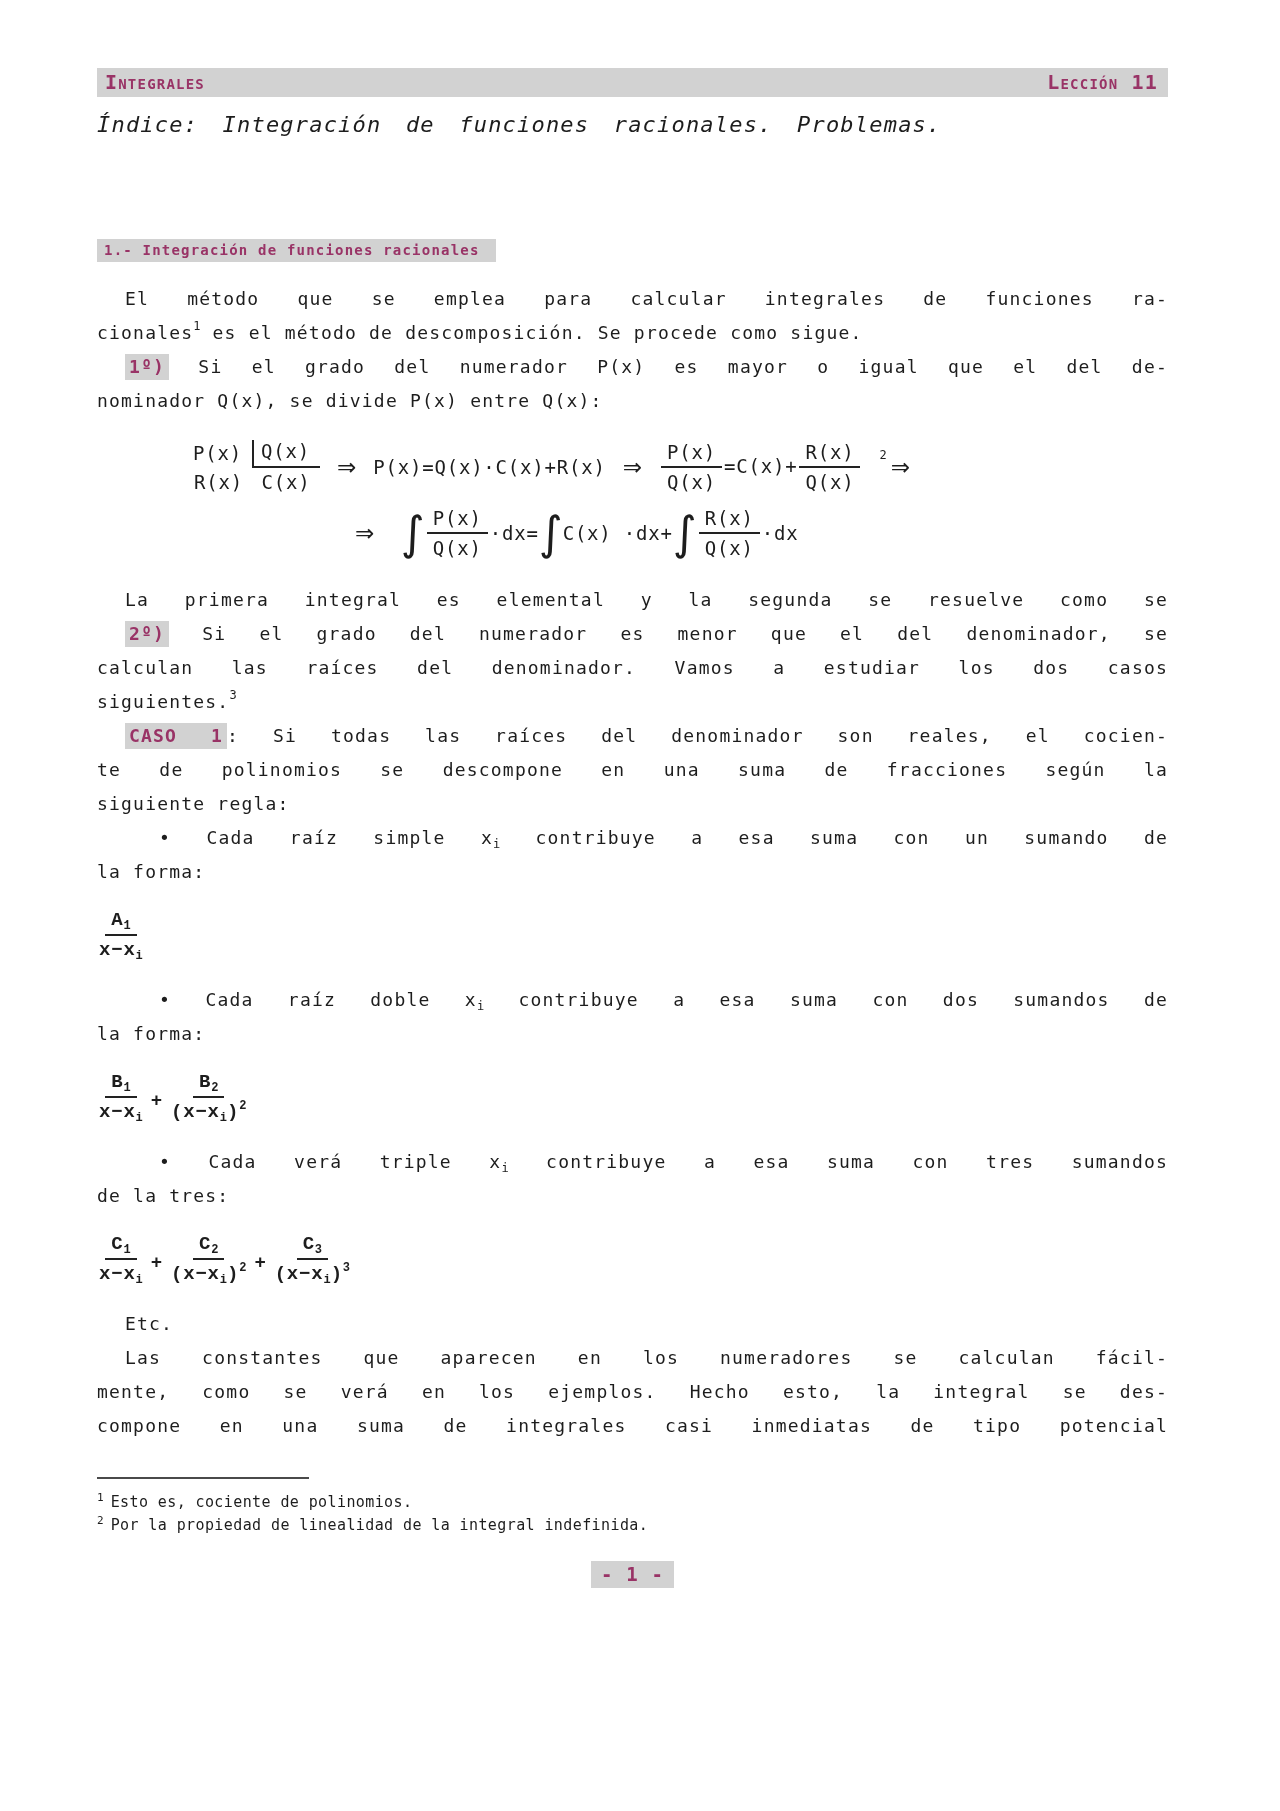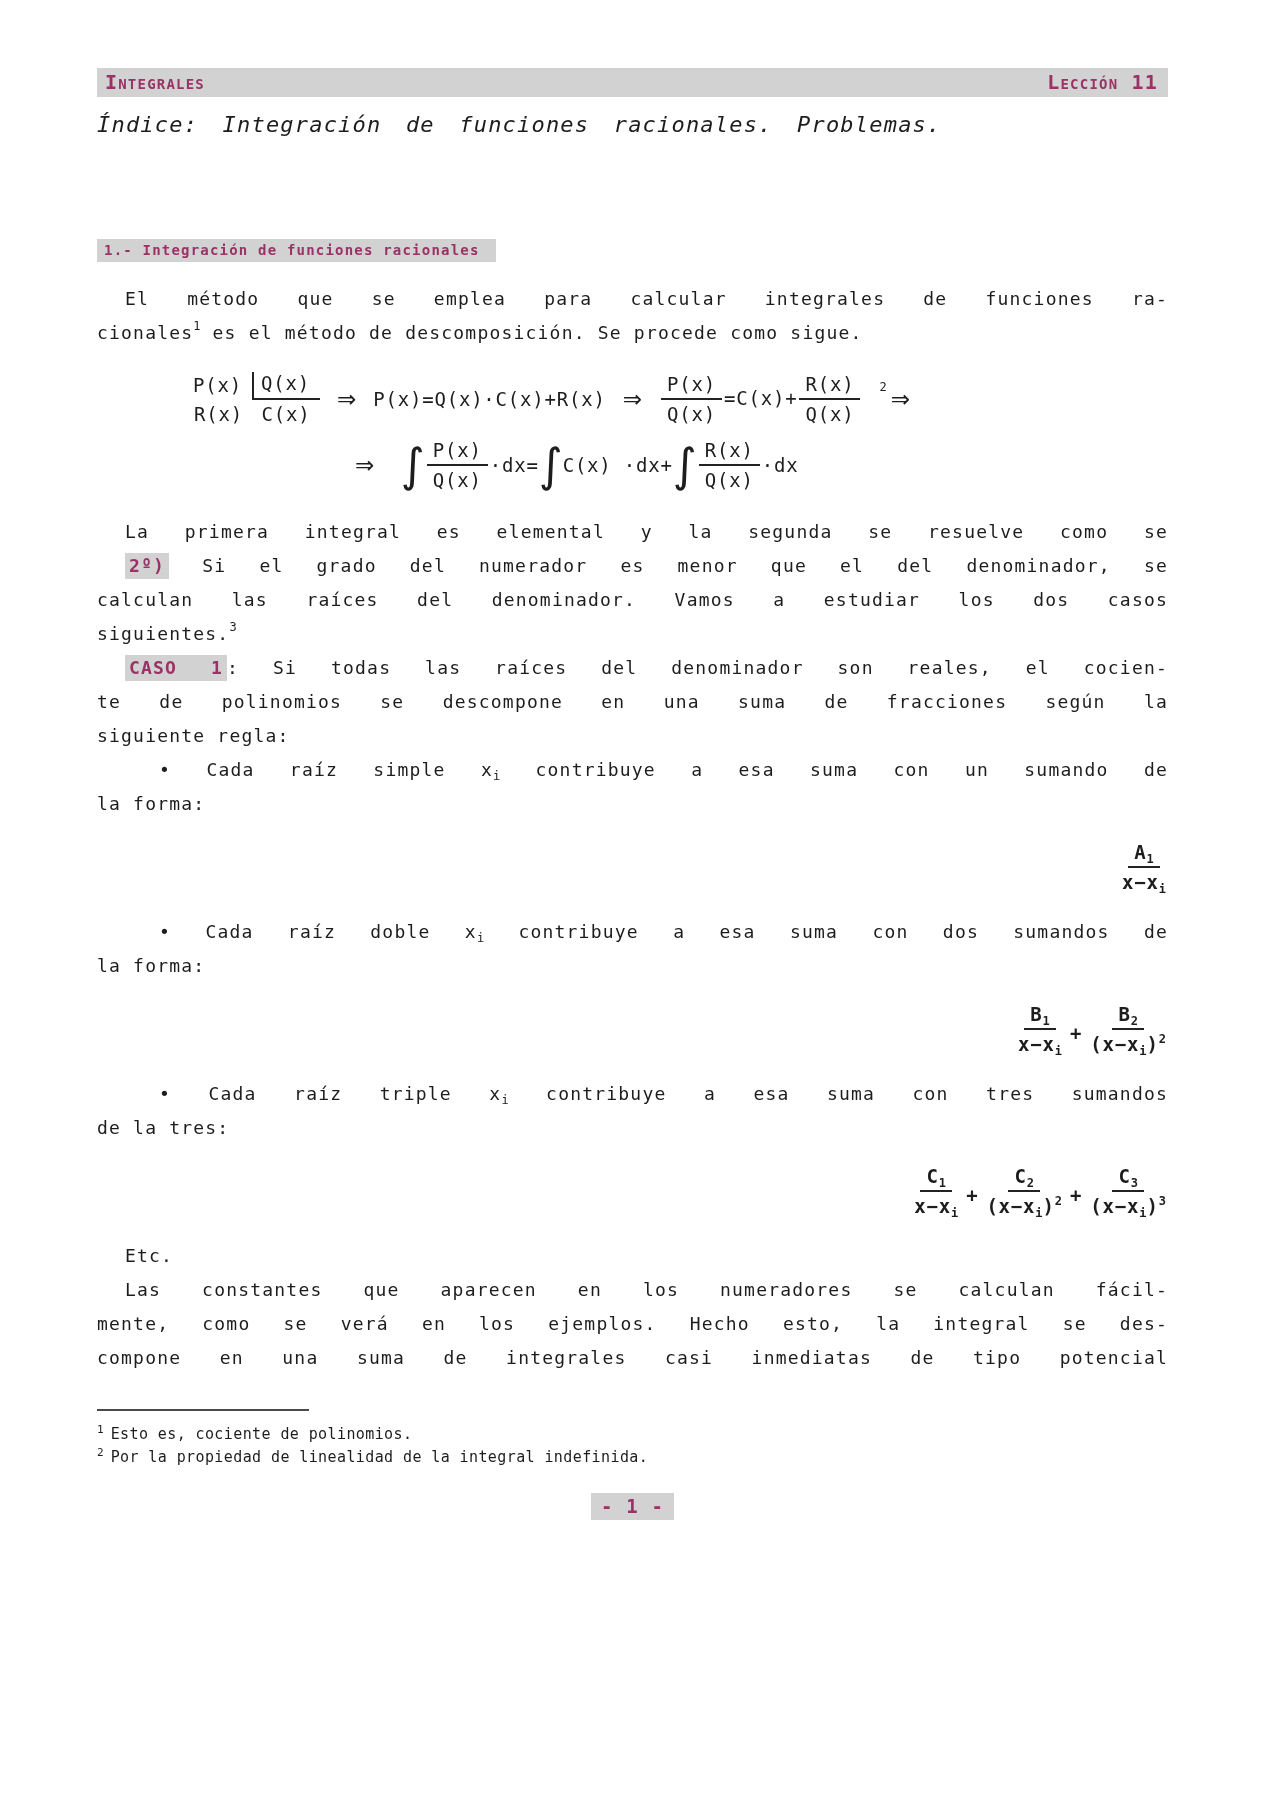--- a/index.html
+++ b/index.html
@@ -96,23 +96,23 @@
   }
   .fr .n{padding:0 6px 3px;border-bottom:2px solid #222;}
   .fr .d{padding-top:3px;}
   .int{
     font-family:"DejaVu Sans", sans-serif;
     font-size:46px;font-weight:400;line-height:0;
     letter-spacing:0;position:relative;top:0px;margin:0 0px;
   }
   .supref{font-size:12px;letter-spacing:0;vertical-align:16px;line-height:0;padding:0 2px;}
   .mathrow{
-    display:flex;justify-content:flex-end;align-items:center;
+    display:flex;justify-content:flex-start;align-items:center;
     margin:20px 0 22px 0;
-    font-size:19px;font-weight:bold;letter-spacing:0.8px;
+    font-size:19px;font-weight:bold;letter-spacing:0.8px;font-family:Liberation Mono, monospace;
   }
   .mathrow .plus{padding:0 6px;position:relative;top:4px;}
   .fr sup{font-size:12px;letter-spacing:0;vertical-align:8px;line-height:0;}
   
   .fnsep{width:212px;border:0;border-top:2px solid #4a4a4a;margin:34px 0 12px 0;}
   .fnline{font-size:15px;line-height:23px;letter-spacing:0.4px;}
   .fnline sup{font-size:11px;letter-spacing:0;vertical-align:6px;margin-right:7px;line-height:0;}
   
   .pagenowrap{text-align:center;margin-top:24px;}
   .pageno{
@@ -138,20 +138,24 @@
 
   <div class="h1wrap">
     <span class="h1bar">1.- Integración de funciones racionales</span>
   </div>
 
   <div class="para p1">
     <div class="line jl ind"><span>El método que se emplea para calcular integrales de funciones ra-</span></div>
     <div class="line"><span>cionales</span><sup class="fn">1</sup> <span>es el método de descomposición. Se procede como sigue.</span></div>
   </div>
 
+  <div class="para">
+    <div class="line jl ind"><span class="chip">1º)</span> <span>Si el grado del numerador P(x) es mayor o igual que el del de-</span></div>
+    <div class="line"><span>nominador Q(x), se divide P(x) entre Q(x):</span></div>
+  </div>
 
   <div class="f1">
     <span class="division">
       <span class="dp">P(x)</span>
       <span class="dq">Q(x)</span>
       <span class="dr">R(x)</span>
       <span class="dc">C(x)</span>
     </span>
     <span class="imp">⇒</span>
     <span>P(x)=Q(x)·C(x)+R(x)</span>
@@ -218,21 +222,21 @@
       <span class="d"><span>x−x</span><sub class="si">i</sub></span>
     </span>
     <span class="plus">+</span>
     <span class="fr">
       <span class="n"><span>B</span><sub class="si">2</sub></span>
       <span class="d"><span>(x−x</span><sub class="si">i</sub><span>)</span><sup>2</sup></span>
     </span>
   </div>
 
   <div class="para">
-    <div class="line jl bind"><span>•</span> <span>Cada raíz triple x</span><sub class="si">i</sub> <span>contribuye a esa suma con tres sumandos</span></div>
+    <div class="line jl bind"><span>•</span> <span>Cada verá triple x</span><sub class="si">i</sub> <span>contribuye a esa suma con tres sumandos</span></div>
     <div class="line"><span>de la tres:</span></div>
   </div>
 
   <div class="mathrow">
     <span class="fr">
       <span class="n"><span>C</span><sub class="si">1</sub></span>
       <span class="d"><span>x−x</span><sub class="si">i</sub></span>
     </span>
     <span class="plus">+</span>
     <span class="fr">

